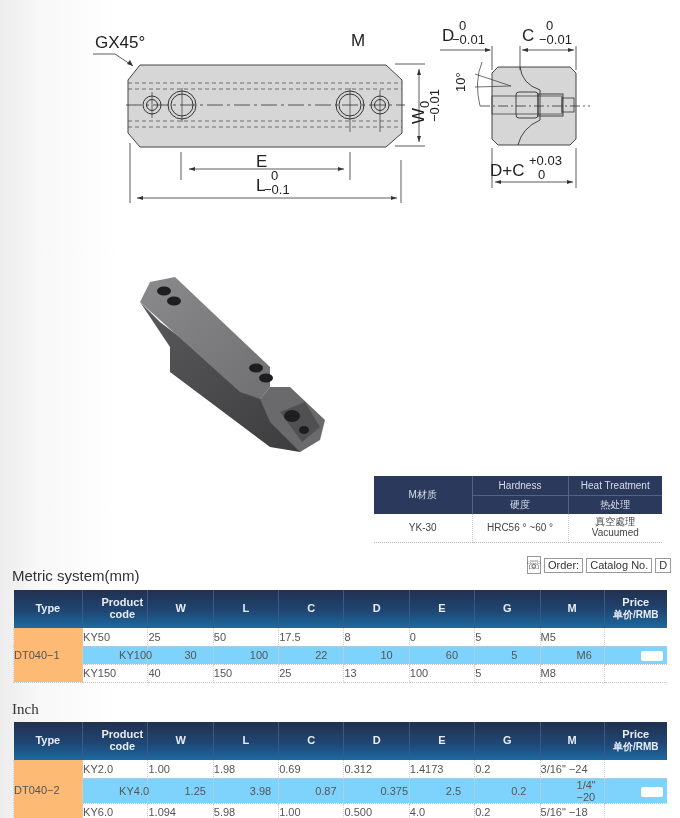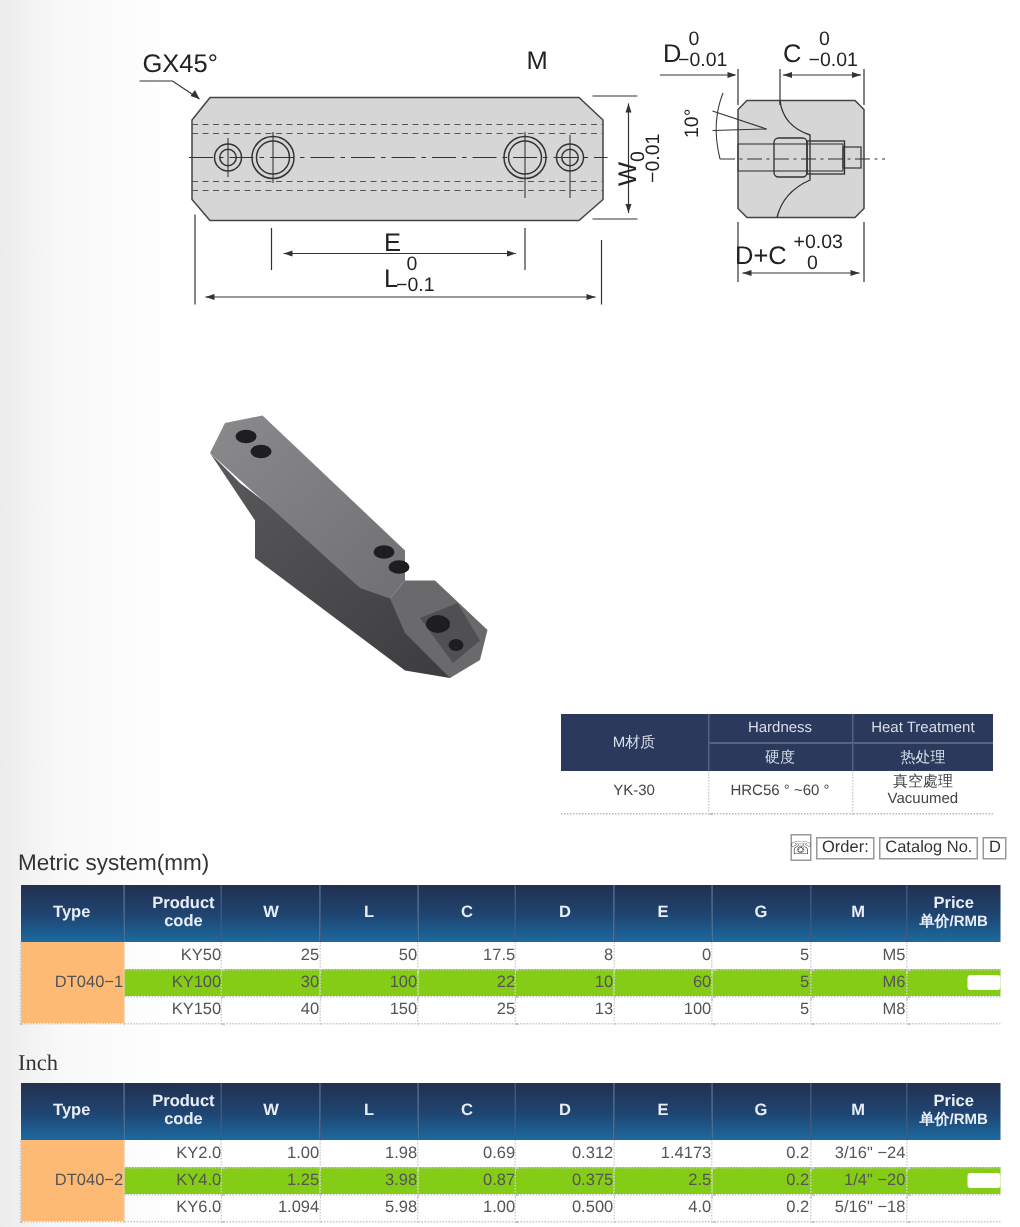--- a/index.html
+++ b/index.html
@@ -38,25 +38,25 @@
   .spec th {
     height: 38px;
     background: linear-gradient(180deg, #22304f 0%, #1f4673 55%, #1c6aa0 100%);
     color: #e8edf5; font-weight: bold; font-size: 11px; text-align: center;
     border-right: 1px solid #3a5a82; line-height: 1.05;
   }
   .spec th:last-child { border-right: none; }
   .spec th.left { text-align: center; padding-left: 14px; }
   .spec th .small { font-size: 10px; }
   .spec td {
-    height: 18px; text-align: right; color: #555;
+    height: 18px; text-align: left; color: #555;
     border-bottom: 1px dotted #c8c8c8; border-right: 1px dotted #d0d0d0;
   }
   .spec td:last-child { border-right: none; }
-  .spec tr.hl td.v { background: #84cc16; }
+  .spec tr.hl td.v { background: #7dd3fc; padding-left: 36px; }
   .spec td.type { background: #fdba74; border-left: 1px dotted #d0d0d0; }
   .price-mask { display: inline-block; width: 22px; height: 10px; background: #fff; border-radius: 2px; vertical-align: middle; }
 </style>
 </head>
 <body>
 
 <div class="drawing">
   <svg width="680" height="230" viewBox="0 0 680 230">
 
     <polygon points="140,65 386,65 402,80 402,133 386,147 140,147 128,133 128,80" fill="#d6d6d6" stroke="#444" stroke-width="1"></polygon>

